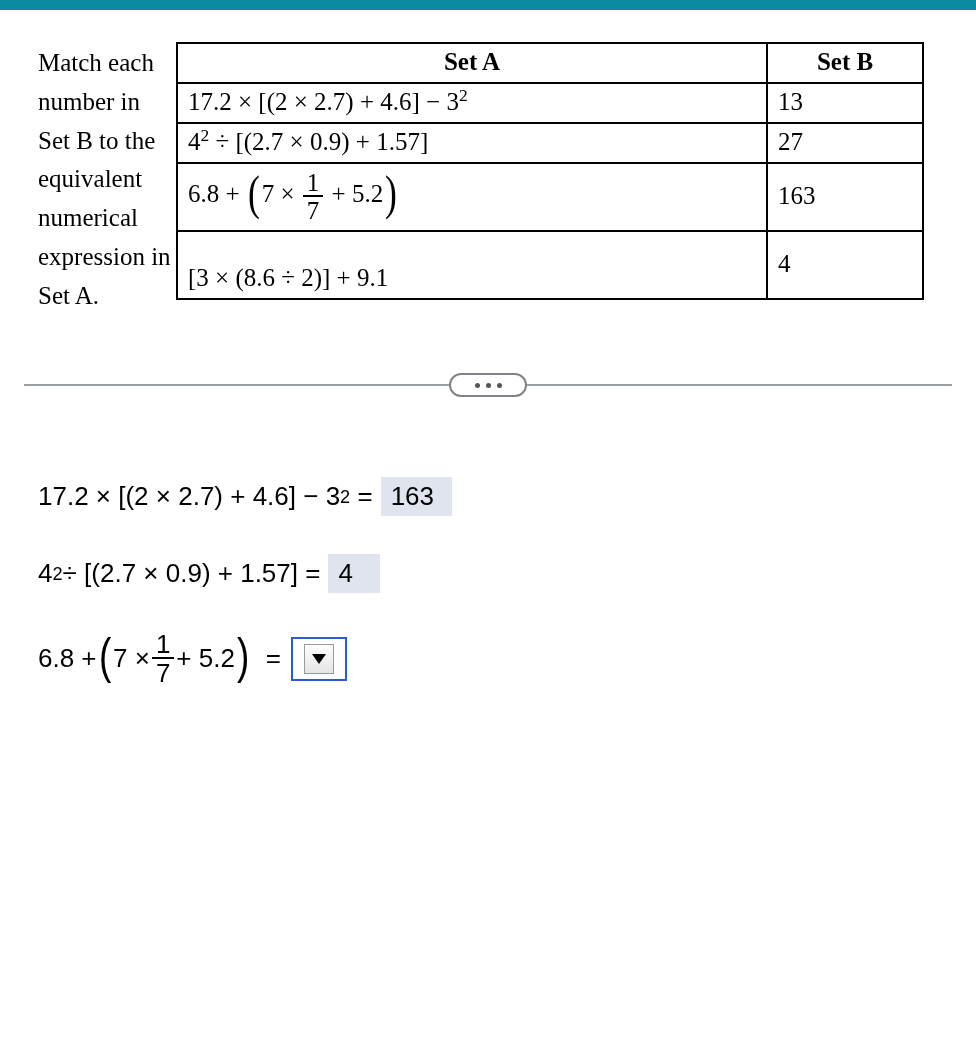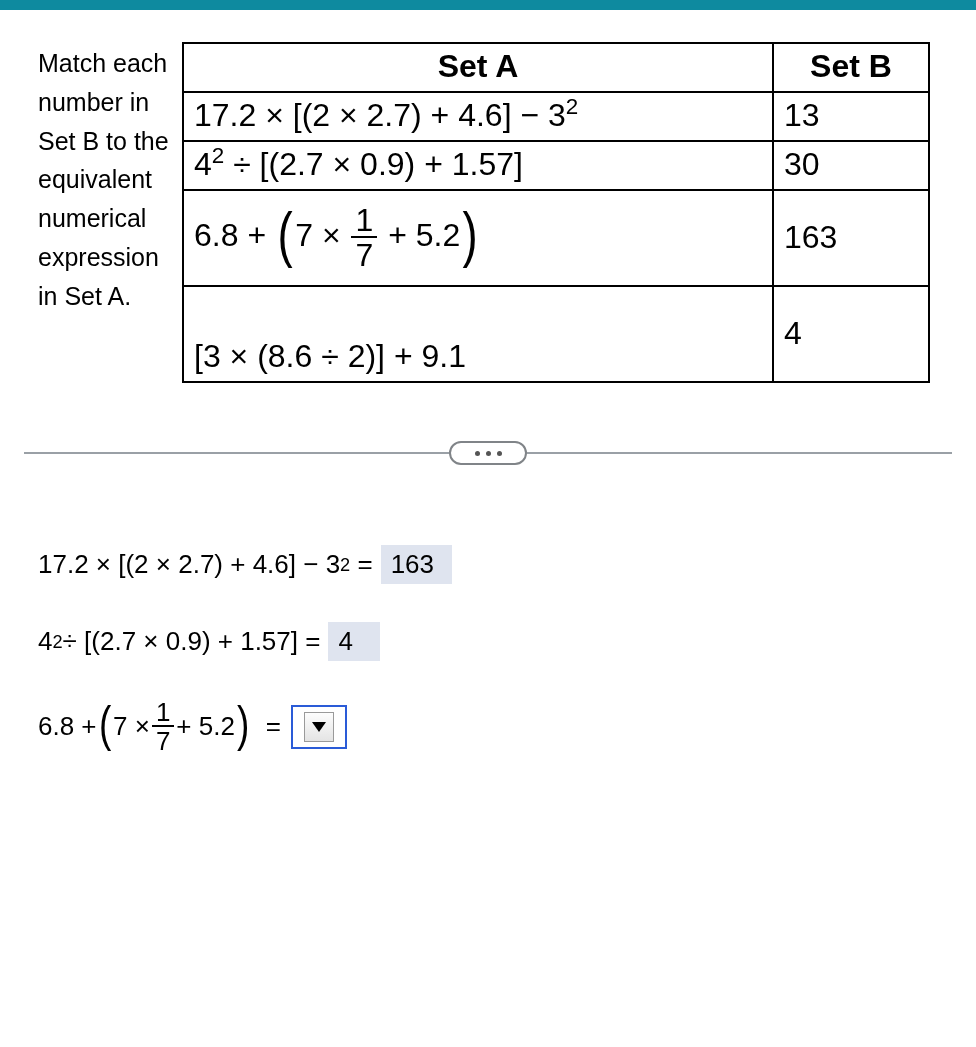--- a/index.html
+++ b/index.html
@@ -12,48 +12,49 @@
   .topbar {
     height: 10px;
     background: #0e8a9f;
   }
   .content {
     padding: 32px 38px 20px 38px;
   }
   .upper {
     display: flex;
     align-items: flex-start;
-    gap: 6px;
+    gap: 0;
+    font-family: Liberation Serif, serif;
   }
   .instructions {
     width: 138px;
     font-size: 25px;
     line-height: 1.55;
     color: #000;
     padding-top: 2px;
   }
   .tbl {
     border-collapse: collapse;
-    font-size: 32px;
+    font-size: 25px;
     color: #000;
     padding-left: 8px;
   }
   .tbl th, .tbl td {
     border: 2px solid #000;
     padding: 4px 10px 6px 10px;
     text-align: left;
     vertical-align: middle;
   }
   .tbl th {
     font-weight: bold;
     text-align: center;
   }
   .col-a { width: 590px; }
   .col-b { width: 156px; margin-left: 29px; }
-  .row-tall td { height: 96px; border-radius: 18px; }
+  .row-tall td { height: 68px; border-radius: 18px; }
   .sup { font-size: 0.7em; vertical-align: super; line-height: 0; }
   .frac {
     display: inline-flex;
     flex-direction: column;
     align-items: center;
     vertical-align: middle;
     line-height: 1;
     margin: 0 2px;
   }
   .frac .num { padding: 0 2px; }
@@ -161,21 +162,21 @@
       <tr>
         <td class="col-a">
           <span>17.2 × [(2 × 2.7) + 4.6] − 3</span><span class="sup">2</span>
         </td>
         <td class="col-b">13</td>
       </tr>
       <tr>
         <td class="col-a">
           <span>4</span><span class="sup">2</span><span> ÷ [(2.7 × 0.9) + 1.57]</span>
         </td>
-        <td class="col-b">30</td>
+        <td class="col-b">27</td>
       </tr>
       <tr class="row-tall">
         <td class="col-a">
           <span>6.8 + </span><span class="bigparen">(</span><span>7 × </span><span class="frac">
                 <span class="num">1</span>
                 <span class="den">7</span>
               </span><span> + 5.2</span><span class="bigparen">)</span>
         </td>
         <td class="col-b">163</td>
       </tr>

